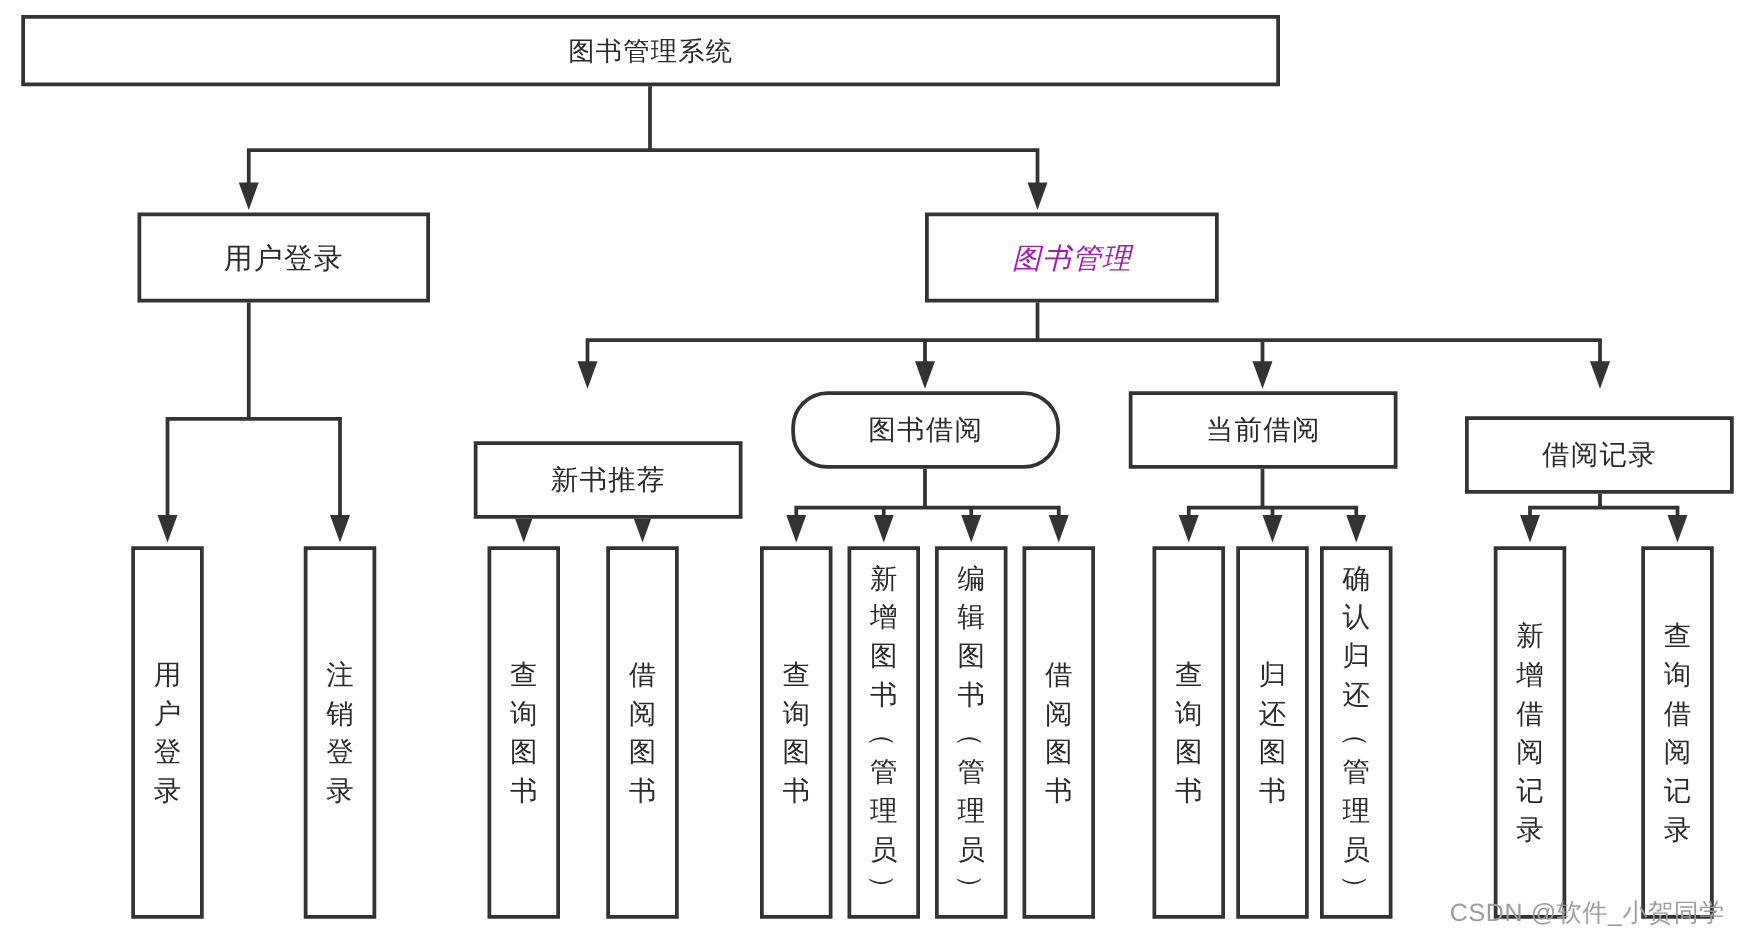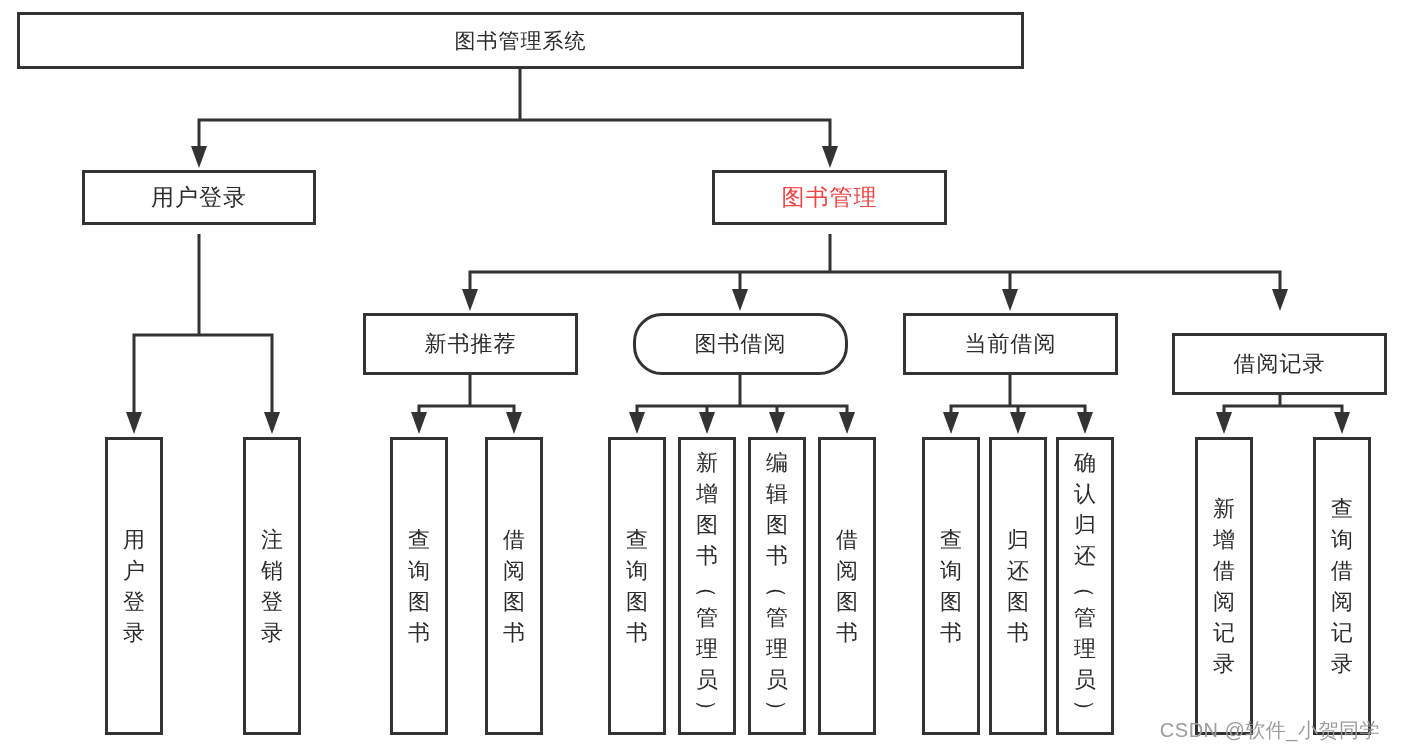--- a/index.html
+++ b/index.html
@@ -25,25 +25,25 @@
     color: #2b2b2b;
     display: flex;
     align-items: center;
     justify-content: center;
     z-index: 2;
   }
   .node-root {
     left: 17px; top: 12px; width: 1007px; height: 57px;
     font-size: 21px; letter-spacing: 1px;
   }
-  .node-l2 { top: 170px; height: 55px; font-size: 23px; letter-spacing: 1px; }
+  .node-l2 { top: 170px; height: 72px; font-size: 23px; letter-spacing: 1px; margin-left: 28px; }
   .node-l2a { left: 82px;  width: 234px; }
   .node-l2b { left: 712px; width: 235px; }
   .node-l3 { top: 313px; height: 62px; width: 215px; font-size: 22px; letter-spacing: 1px; }
-  .node-l3-1 { left: 363px; }
+  .node-l3-1 { left: 379px; margin-top: 40px; }
   .node-l3-2 { left: 633px; }
   .node-l3-3 { left: 903px; }
   .node-l3-4 { left: 1172px; }
   .leaf { top: 437px; height: 298px; width: 58px; }
   .v-text {
     display: flex;
     flex-direction: column;
     align-items: center;
     justify-content: center;
   }
@@ -110,21 +110,21 @@
     </g>
   </svg>
 
   <div class="node node-root" style="border-color: rgb(51, 51, 51); color: rgb(43, 43, 43);">
     <span>图书管理系统</span>
   </div>
 
   <div class="node node-l2 node-l2a" style="border-color: rgb(51, 51, 51); color: rgb(43, 43, 43);">
     <span>用户登录</span>
   </div>
-  <div class="node node-l2 node-l2b" style="border-color: rgb(51, 51, 51); color: #ef4444;">
+  <div class="node node-l2 node-l2b" style="border-color: rgb(51, 51, 51); color: #a21caf; font-style: italic;">
     <span>图书管理</span>
   </div>
 
   <div class="node node-l3 node-l3-1" style="border-color: rgb(51, 51, 51); color: rgb(43, 43, 43);">
     <span>新书推荐</span>
   </div>
   <div class="node node-l3 node-l3-2" style="border-color: rgb(51, 51, 51); color: rgb(43, 43, 43); border-radius: 29px;">
     <span>图书借阅</span>
   </div>
   <div class="node node-l3 node-l3-3" style="border-color: rgb(51, 51, 51); color: rgb(43, 43, 43); justify-content: center;">

